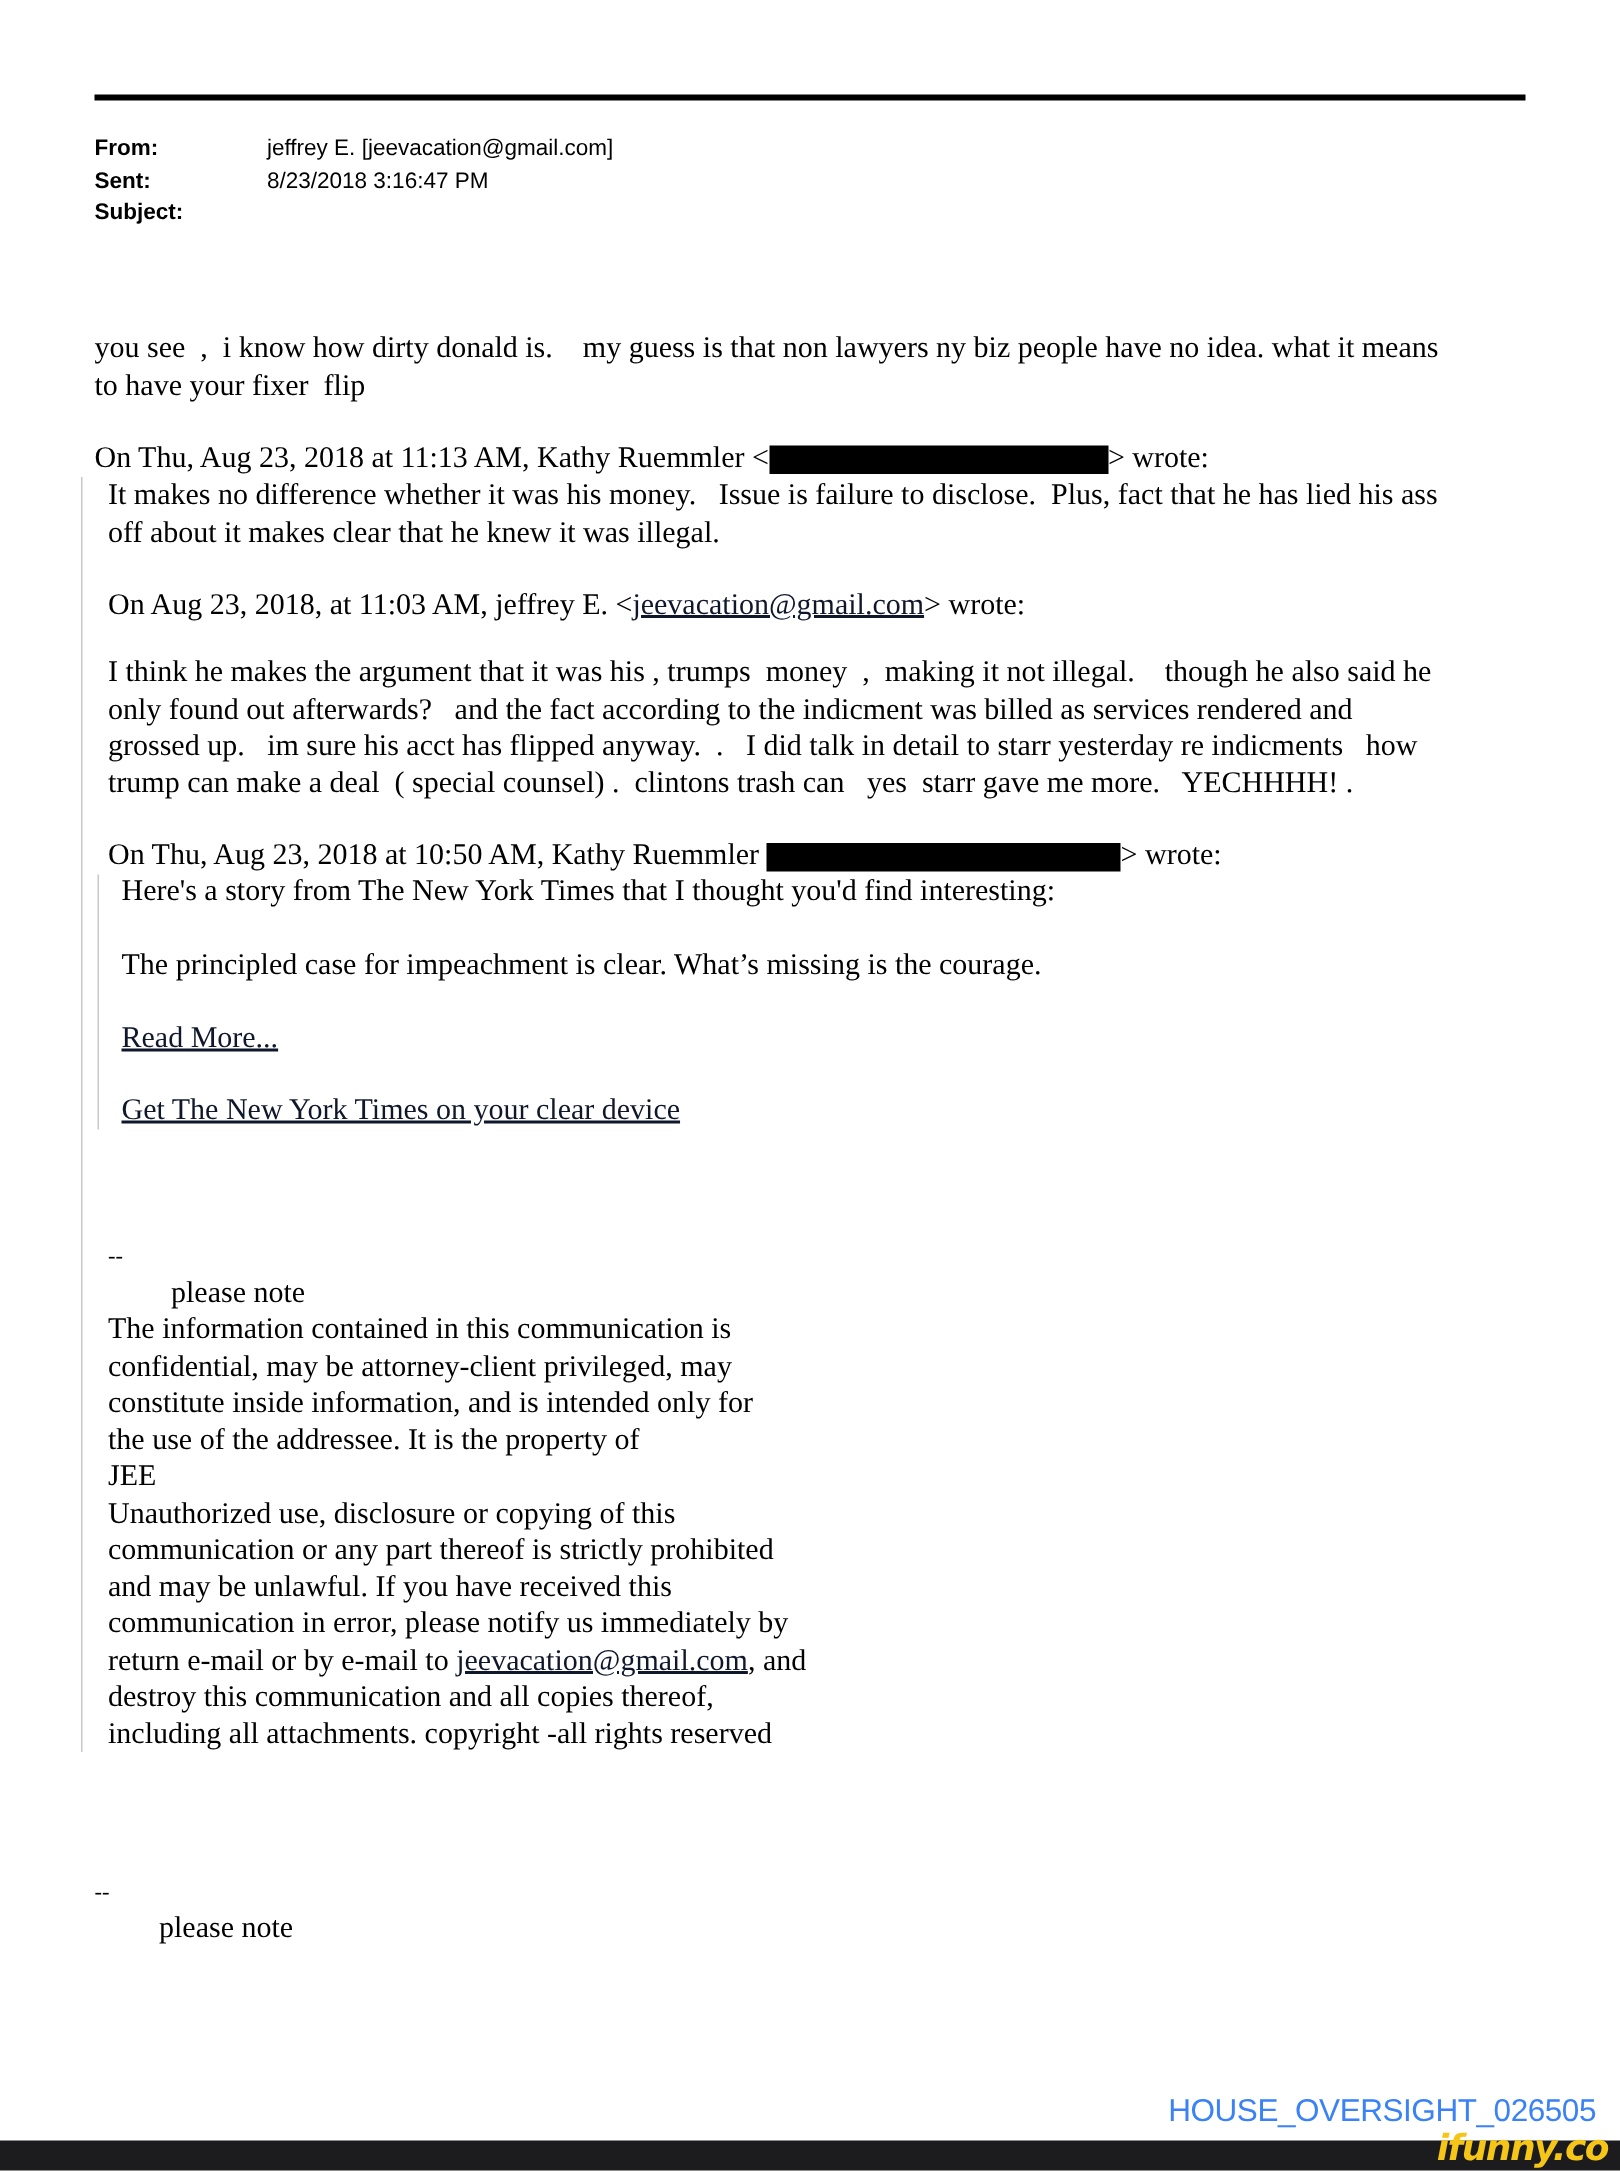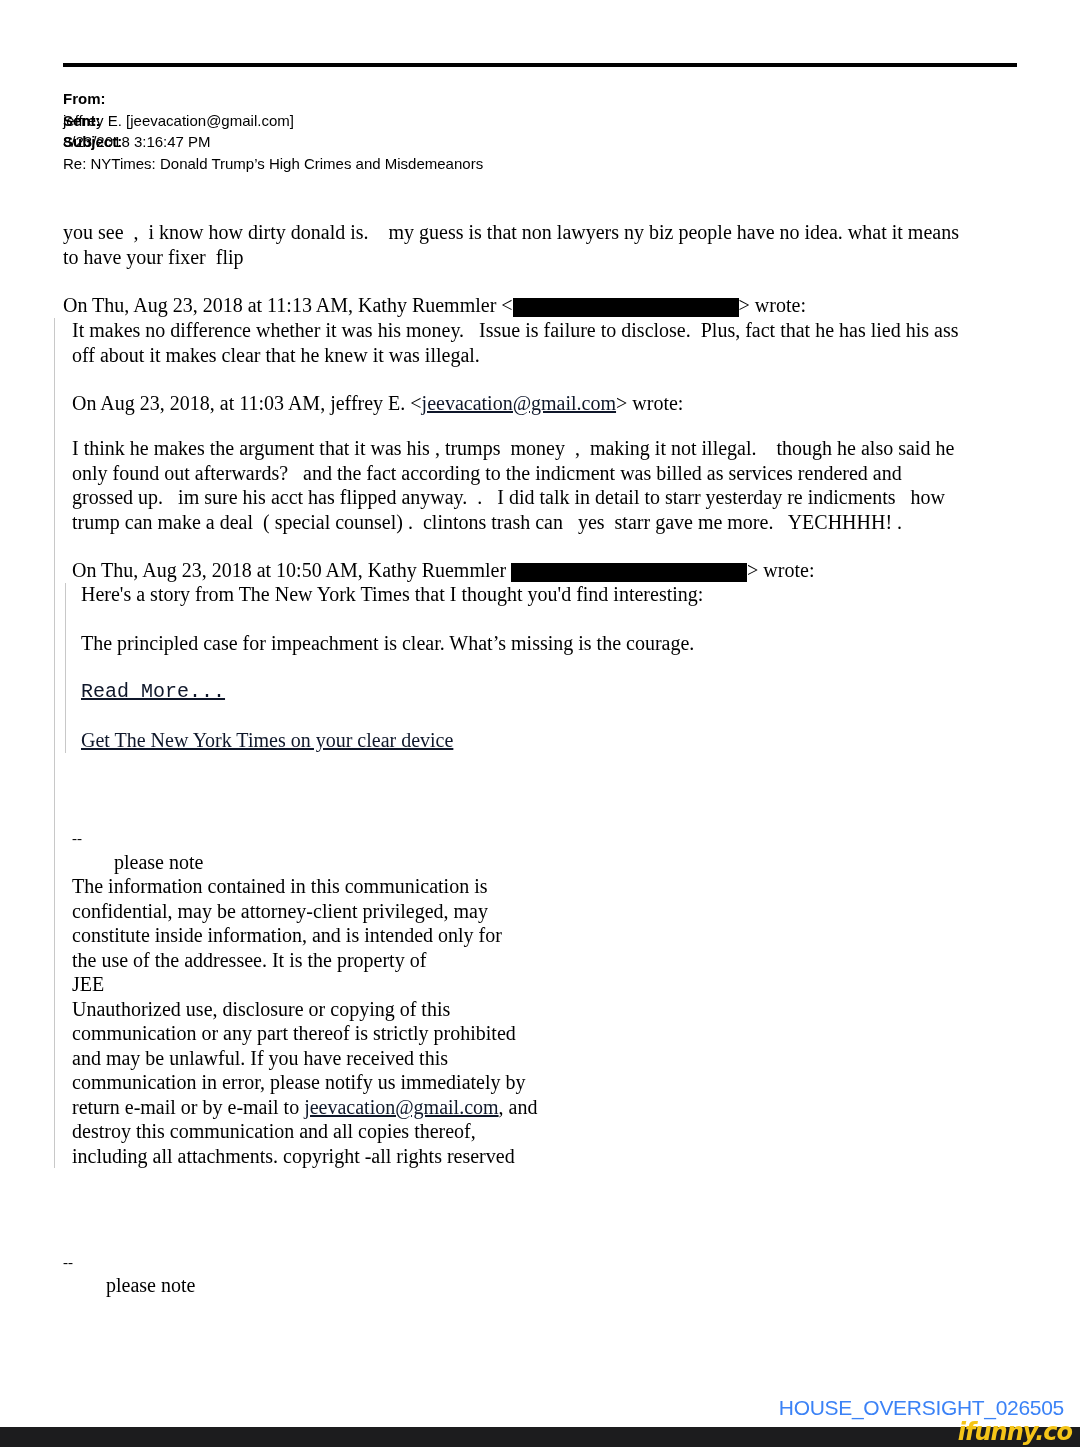--- a/index.html
+++ b/index.html
@@ -1,19 +1,19 @@
 <!DOCTYPE html>
 <html><head>
 <meta charset="utf-8">
 <style>
   html, body { margin:0; padding:0; }
   body { width:1080px; height:1447px; background:#fff; position:relative; overflow:hidden; }
   .topline { position:absolute; left:63px; top:63px; width:954px; height:4px; background:#000; }
   .hdr { position:absolute; left:63px; top:88px; font-family:"Liberation Sans", sans-serif; font-size:15px; color:#000; }
-  .hdr .row { height:21.5px; line-height:21.5px; display:flex;flex-direction:column; }
+  .hdr .row { height:21.5px; line-height:21.5px; display:flex; }
   .hdr .lbl { width:115px; font-weight:bold; }
   .redact { display:inline-block; background:#000; vertical-align:middle; }
   .serif { font-family:"Liberation Serif", serif; font-size:20px; color:#000; line-height:24.5px; }
   .abs { position:absolute; }
   .link { color:#0f172a; text-decoration:underline; }
   .bar { position:absolute; width:1px; background:#c8c8c8; }
   .p { margin:0; white-space:pre-wrap; }
   .footer-id { position:absolute; right:16px; top:1396px; font-family:"Liberation Sans", sans-serif; font-size:21px; color:#3b82f6; letter-spacing:-0.3px; }
   .bottom-band { position:absolute; left:0; top:1427px; width:1080px; height:20px; background:#1c1c1e; }
   .wm { position:absolute; right:8px; top:1418px; font-family:"DejaVu Sans", sans-serif; font-weight:bold; font-size:24px; color:#f5c518; font-style:italic; letter-spacing:-1px; }
@@ -27,21 +27,20 @@
   <div class="row">
     <span class="lbl">From:</span>
     <span>jeffrey E. [jeevacation@gmail.com]</span>
   </div>
   <div class="row">
     <span class="lbl">Sent:</span>
     <span>8/23/2018 3:16:47 PM</span>
   </div>
   <div class="row">
     <span class="lbl">Subject:</span>
-    <span>Re: NYTimes: Donald Trump’s High Crimes and Misdemeanors</span>
   </div>
 </div>
 
 <p class="p serif abs" style="left:63px;top:220px;">you see  ,  i know how dirty donald is.    my guess is that non lawyers ny biz people have no idea. what it means
 to have your fixer  flip</p>
 
 <div class="serif abs" style="left:63px;top:293px;white-space:pre;"><span>On Thu, Aug 23, 2018 at 11:13 AM, Kathy Ruemmler &lt;</span><span class="redact" style="width:226px;height:19px;"></span><span>&gt; wrote:</span></div>
 <div class="bar" style="left:54px;top:318px;height:850px;"></div>
 <p class="p serif abs" style="left:72px;top:318px;">It makes no difference whether it was his money.   Issue is failure to disclose.  Plus, fact that he has lied his ass
 off about it makes clear that he knew it was illegal.</p>
@@ -49,21 +48,21 @@
 <div class="serif abs" style="left:72px;top:391px;white-space:pre;"><span>On Aug 23, 2018, at 11:03 AM, jeffrey E. &lt;</span><span class="link">jeevacation@gmail.com</span><span>&gt; wrote:</span></div>
 <p class="p serif abs" style="left:72px;top:436px;">I think he makes the argument that it was his , trumps  money  ,  making it not illegal.    though he also said he
 only found out afterwards?   and the fact according to the indicment was billed as services rendered and
 grossed up.   im sure his acct has flipped anyway.  .   I did talk in detail to starr yesterday re indicments   how
 trump can make a deal  ( special counsel) .  clintons trash can   yes  starr gave me more.   YECHHHH! .</p>
 
 <div class="serif abs" style="left:72px;top:558px;white-space:pre;"><span>On Thu, Aug 23, 2018 at 10:50 AM, Kathy Ruemmler </span><span class="redact" style="width:236px;height:19px;"></span><span>&gt; wrote:</span></div>
 <div class="bar" style="left:65px;top:583px;height:170px;"></div>
 <p class="p serif abs" style="left:81px;top:582px;">Here's a story from The New York Times that I thought you'd find interesting:</p>
 <p class="p serif abs" style="left:81px;top:631px;">The principled case for impeachment is clear. What’s missing is the courage.</p>
-<a class="serif abs link" style="left:81px;top:680px;font-family:Liberation Mono, monospace;">Read More...</a>
+<a class="serif abs link" style="left:81px;top:680px;">Read More...</a>
 <a class="serif abs link" style="left:81px;top:728px;">Get The New York Times on your clear device</a>
 
 <div class="serif abs" style="left:72px;top:826px;font-size:15px;">--</div>
 <div class="serif abs" style="left:114px;top:850px;">please note</div>
 <p class="p serif abs" style="left:72px;top:874px;"><span>The information contained in this communication is
 confidential, may be attorney-client privileged, may
 constitute inside information, and is intended only for
 the use of the addressee. It is the property of
 JEE
 Unauthorized use, disclosure or copying of this

